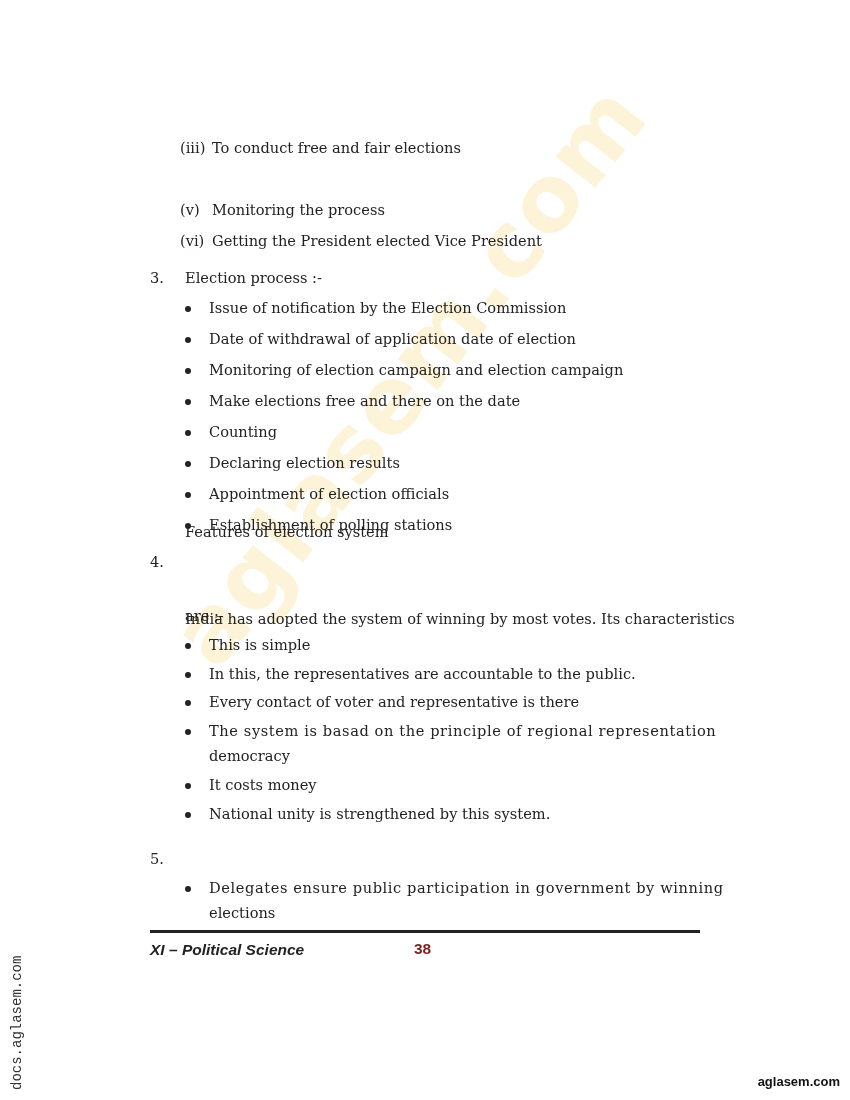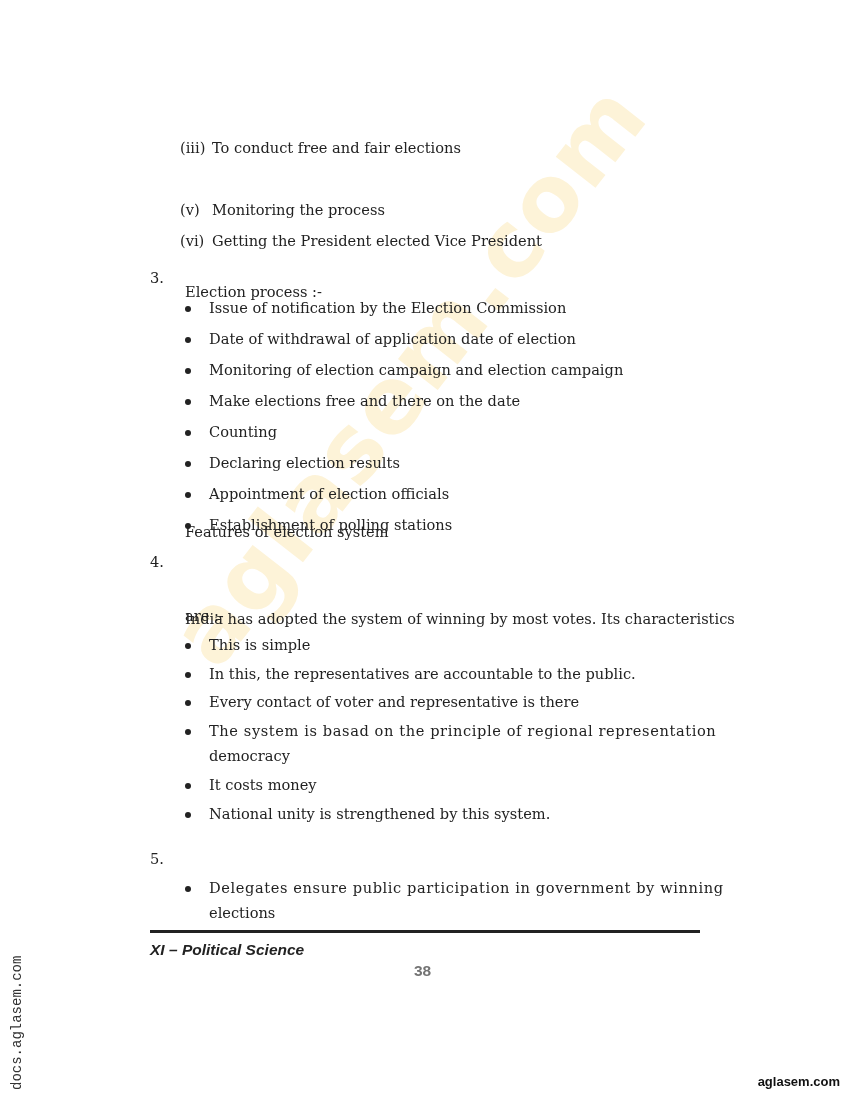--- a/index.html
+++ b/index.html
@@ -106,22 +106,21 @@
       font-size: 15.5px;
       color: #222;
     }
     .footer-page {
       position: absolute;
       left: 414px;
       top: 940px;
       font-family: "Liberation Sans", "DejaVu Sans", sans-serif;
       font-weight: bold;
       font-size: 15.5px;
-      color: #737373;
-      margin-top: 22px;
+      color: #7f1d1d;
     }
     .side-url {
       position: absolute;
       left: 9px;
       top: 1090px;
       transform: rotate(-90deg);
       transform-origin: left top;
       font-family: "Liberation Mono", "DejaVu Sans Mono", monospace;
       font-size: 14px;
       color: #333;
@@ -148,21 +147,21 @@
     <span class="num">(iii)</span><span>To conduct free and fair elections</span>
   </div>
   <div class="line roman" style="top:201px;">
     <span class="num">(v)</span><span>Monitoring the process</span>
   </div>
   <div class="line roman" style="top:232px;">
     <span class="num">(vi)</span><span>Getting the President elected Vice President</span>
   </div>
 
   <div class="line sec-num" style="top:269px;">3.</div>
-  <div class="line sec-title" style="top:269px;margin-top:14px;">Election process :-</div>
+  <div class="line sec-title" style="top:269px;">Election process :-</div>
 
   <div class="line bullet" style="top:299px;">
     <span class="dot"></span>
     <span class="txt">Issue of notification by the Election Commission</span>
   </div>
   <div class="line bullet" style="top:330px;">
     <span class="dot"></span>
     <span class="txt">Date of withdrawal of application date of election</span>
   </div>
   <div class="line bullet" style="top:361px;">

